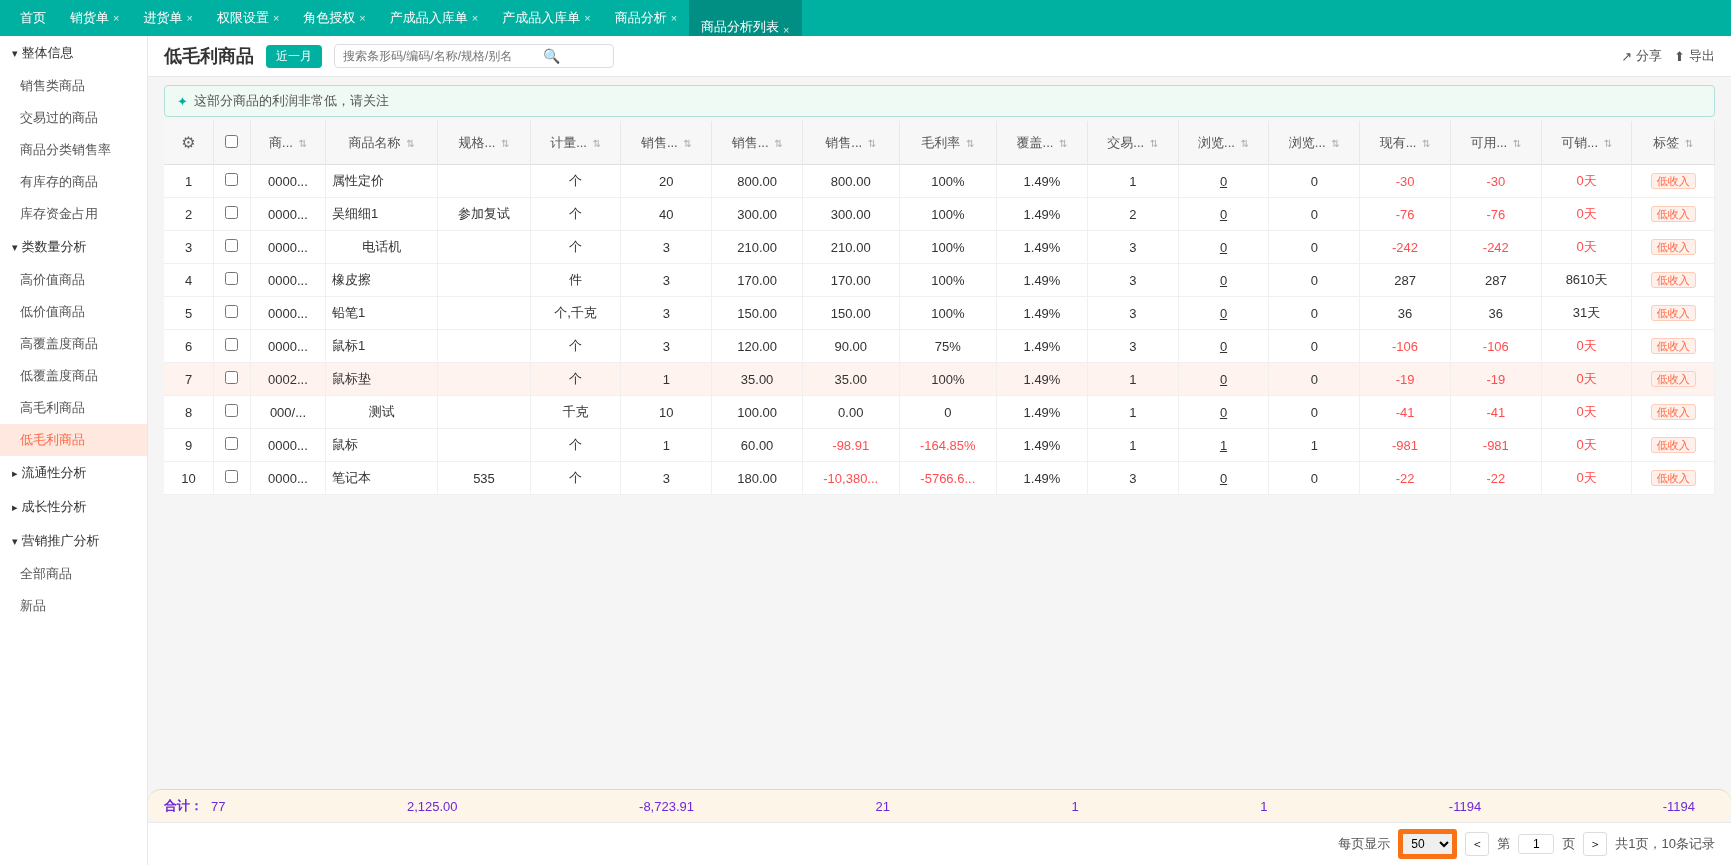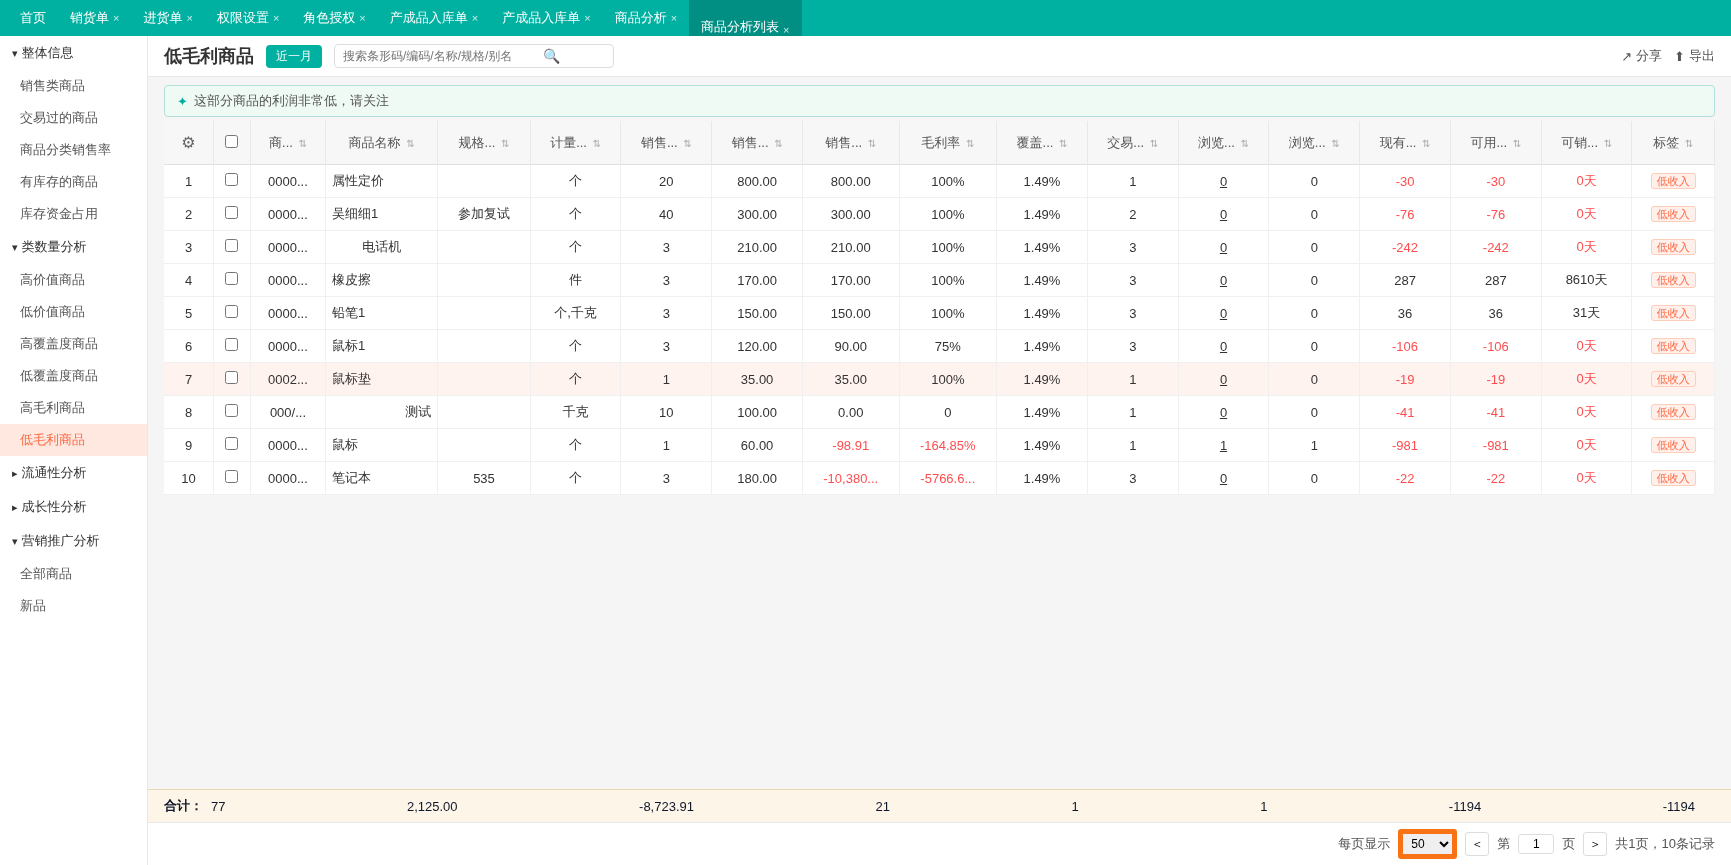--- a/index.html
+++ b/index.html
@@ -198,21 +198,22 @@
     
     
     .table-footer {
       background: #fdf6e8;
       border-top: 1px solid #e8d9b5;
       display: flex;
       align-items: center;
       padding: 7px 16px;
       gap: 8px;
       font-size: 13px;
-      color: #0f172a;
+      color: #6d28d9;
+      border-radius: 13px;
     }
     .footer-label { font-weight: bold; }
     
     
     .pagination-bar {
       background: #fff;
       border-top: 1px solid #e8e8e8;
       display: flex;
       align-items: center;
       justify-content: flex-end;
@@ -608,21 +609,21 @@
       <td>0</td>
       <td class="red-text">-19</td>
       <td class="red-text">-19</td>
       <td class="red-text">0天</td>
       <td><span class="orange-tag">低收入</span></td>
     </tr>
             <tr>
       <td>8</td>
       <td><input type="checkbox" style=""></td>
       <td>000/...</td>
-      <td style="text-align:right; cursor:pointer; color:#333;margin-top:24px;">测试</td>
+      <td style="text-align:center; cursor:pointer; color:#333;margin-top:24px;">测试</td>
       <td></td>
       <td>千克</td>
       <td>10</td>
       <td>100.00</td>
       <td>0.00</td>
       <td>0</td>
       <td>1.49%</td>
       <td>1</td>
       <td><span class="underline-link">0</span></td>
       <td>0</td>

